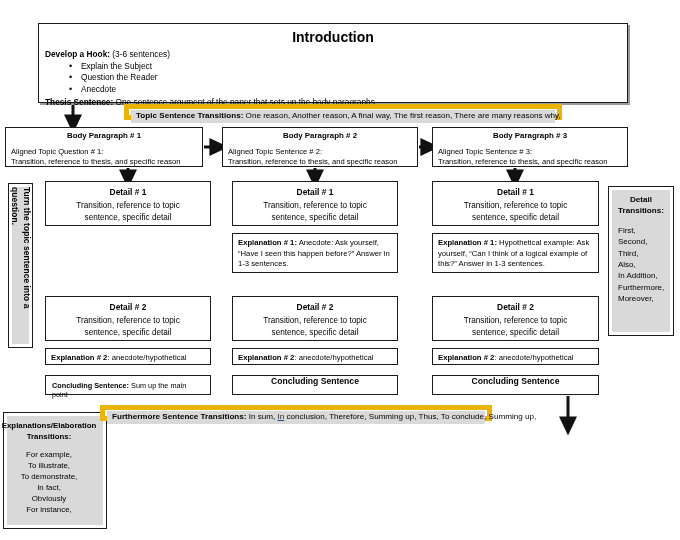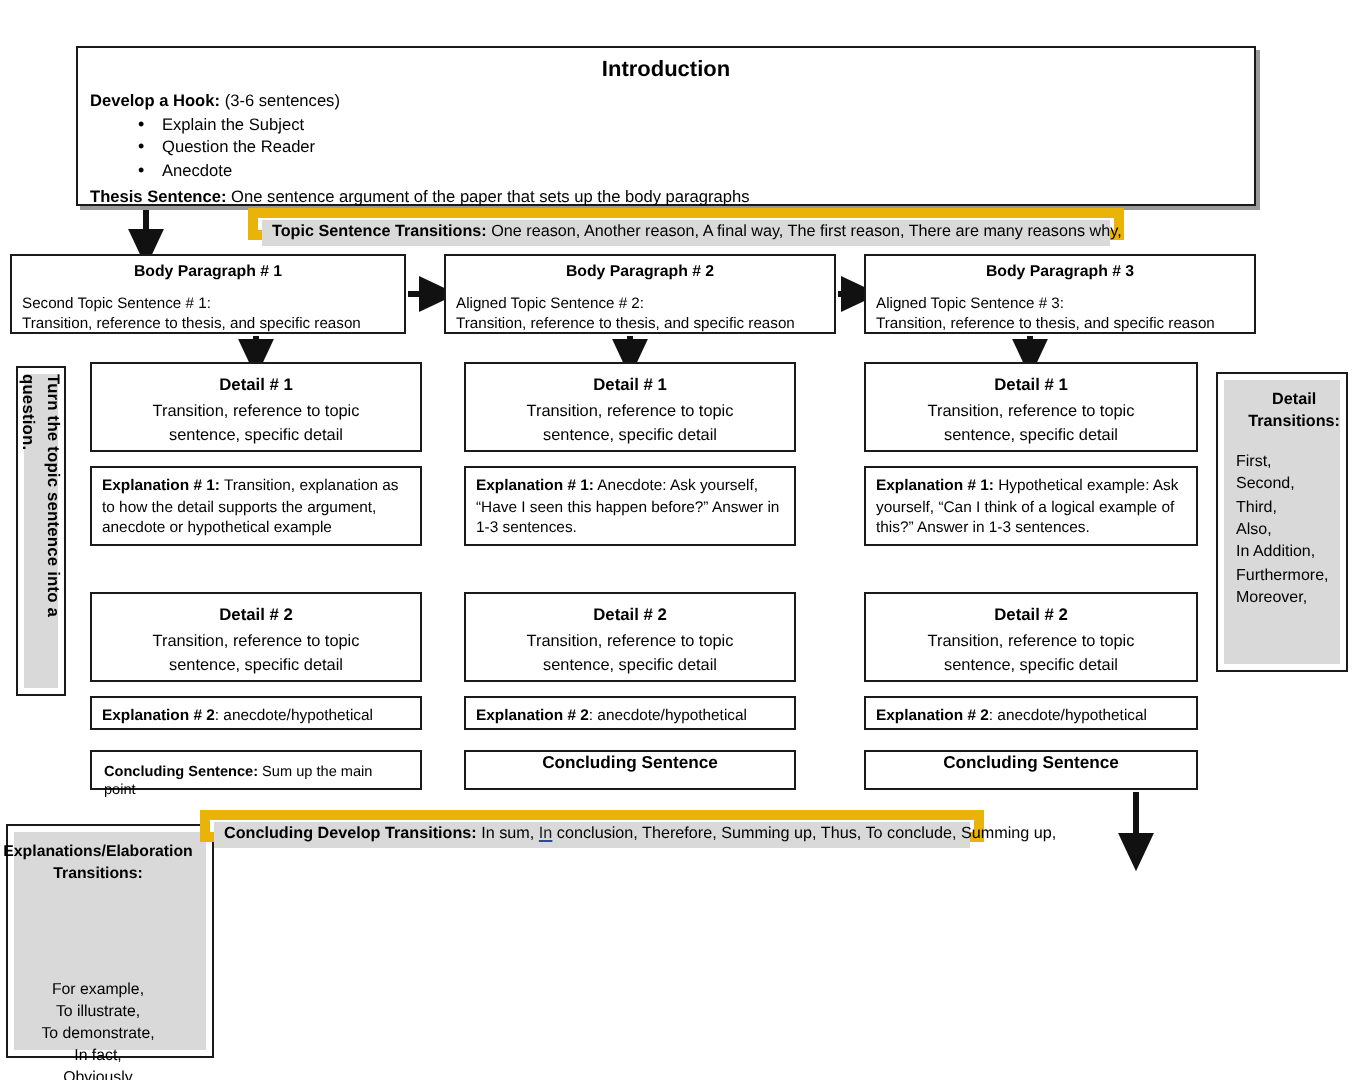--- a/index.html
+++ b/index.html
@@ -36,21 +36,21 @@
   
   #intro {
     left: 38px; top: 23px; width: 590px; height: 80px;
     padding: 4px 6px 3px 6px;
     font-size: 8.3px;
     line-height: 1.33;
   }
   #intro .title {
     font-weight: bold;
     text-align: center;
-    font-size: 11px;
+    font-size: 14px;
     margin-bottom: 2px;
   }
   #intro .hook-line { margin-bottom: 1px; }
   #intro ul {
     margin: 0 0 1px 0;
     padding-left: 36px;
     list-style: none;
   }
   #intro ul li {
     position: relative;
@@ -174,39 +174,39 @@
     writing-mode: vertical-rl;
     justify-content: center;
     font-weight: bold;
     font-size: 8.4px;
     letter-spacing: 0.1px;
   }
 
   #detail-transitions {
     left: 608px; top: 186px; width: 66px; height: 150px;
   }
-  #detail-transitions .fill { padding: 5px 0 0 0; align-items: flex-end; }
+  #detail-transitions .fill { padding: 5px 0 0 0; }
   #detail-transitions .head {
     font-weight: bold;
     font-size: 8.1px;
     text-align: center;
     line-height: 1.35;
     margin-bottom: 8px;
   }
   #detail-transitions .list {
     align-self: flex-start;
     padding-left: 6px;
     font-size: 8px;
     line-height: 1.42;
   }
 
   #expl-transitions {
     left: 3px; top: 412px; width: 104px; height: 117px;
   }
-  #expl-transitions .fill { padding: 4px 12px 0 0; gap: 40px; }
+  #expl-transitions .fill { padding: 4px 12px 0 0; }
   #expl-transitions .head {
     font-weight: bold;
     font-size: 7.9px;
     text-align: center;
     line-height: 1.4;
     margin-bottom: 7px;
   }
   #expl-transitions .list {
     font-size: 7.9px;
     line-height: 1.4;
@@ -286,21 +286,21 @@
   </div>
 
   <div class="gray-strip" id="topic-transitions">
     <div class="inner">
       <span class="b">Topic Sentence Transitions:</span><span> One reason, Another reason, A final way, The first reason, There are many reasons why,</span>
     </div>
   </div>
 
   <div class="box bp" id="bp1">
     <div class="bp-title">Body Paragraph # 1</div>
-    <div>Second Topic Sentence # 1:</div>
+    <div>Aligned Topic Question # 1:</div>
     <div>Transition, reference to thesis, and specific reason</div>
   </div>
   <div class="box bp" id="bp2">
     <div class="bp-title">Body Paragraph # 2</div>
     <div>Aligned Topic Sentence # 2:</div>
     <div>Transition, reference to thesis, and specific reason</div>
   </div>
   <div class="box bp" id="bp3">
     <div class="bp-title">Body Paragraph # 3</div>
     <div>Aligned Topic Sentence # 3:</div>
@@ -308,23 +308,20 @@
   </div>
 
   <div class="side-box" id="vert-box">
     <div class="fill">Turn the topic sentence into a question.</div>
   </div>
 
   <div class="box detail col1 row-d1">
     <div class="d-title">Detail # 1</div>
     <div>Transition, reference to topic</div>
     <div>sentence, specific detail</div>
-  </div>
-  <div class="box expl expl1 col1 row-e1">
-    <span class="b">Explanation # 1:</span><span> Transition, explanation as to how the detail supports the argument, anecdote or hypothetical example</span>
   </div>
   <div class="box detail col1 row-d2">
     <div class="d-title">Detail # 2</div>
     <div>Transition, reference to topic</div>
     <div>sentence, specific detail</div>
   </div>
   <div class="box expl expl2 col1 row-e2">
     <span class="b">Explanation # 2</span><span>: anecdote/hypothetical</span>
   </div>
   <div class="box concl concl-small col1 row-cs">
@@ -401,18 +398,18 @@
         <div>To demonstrate,</div>
         <div>In fact,</div>
         <div>Obviously</div>
         <div>For instance,</div>
       </div>
     </div>
   </div>
 
   <div class="gray-strip" id="concluding-transitions">
     <div class="inner">
-      <span class="b">Concluding Develop Transitions:</span><span> In sum, </span><span class="u">In</span><span> conclusion, Therefore, Summing up, Thus, To conclude, Summing up,</span>
+      <span class="b">Furthermore Sentence Transitions:</span><span> In sum, </span><span class="u">In</span><span> conclusion, Therefore, Summing up, Thus, To conclude, Summing up,</span>
     </div>
   </div>
 
 
 </div>
 
 </body></html>

